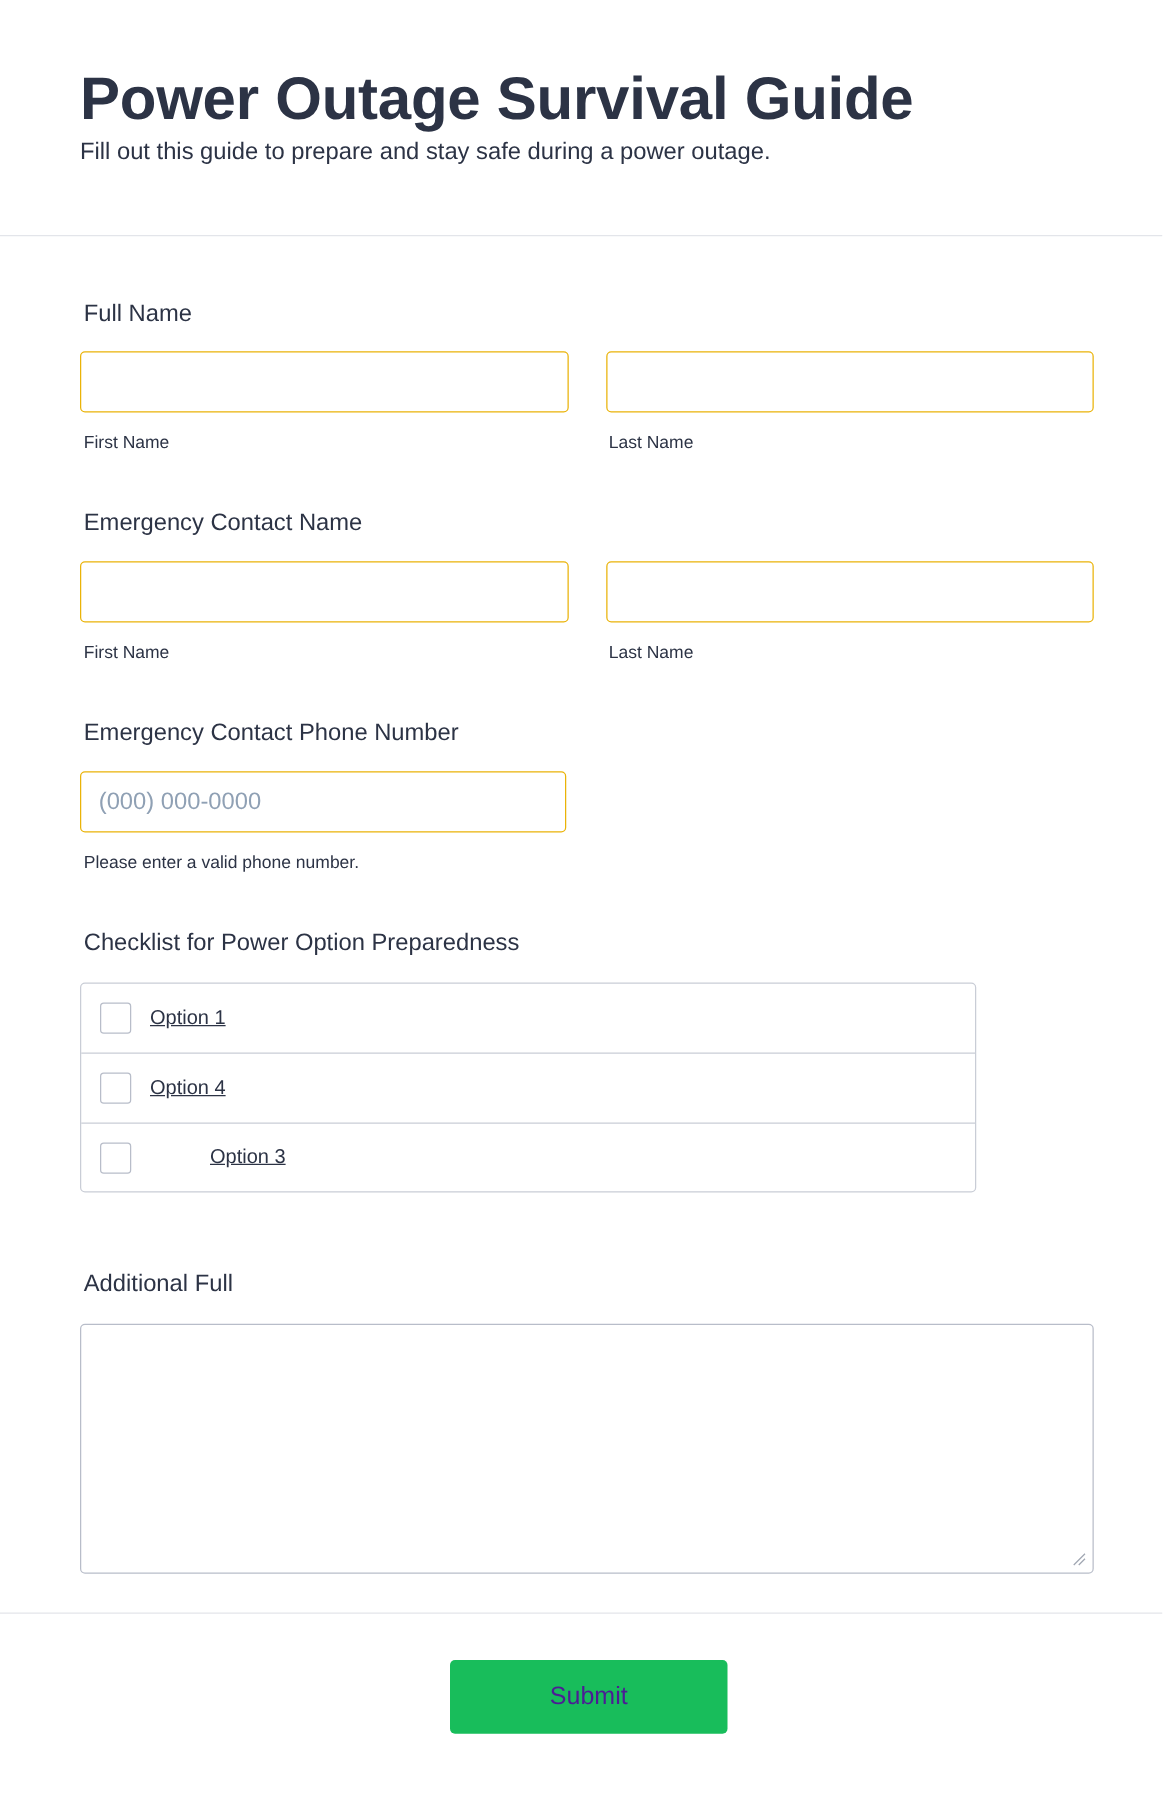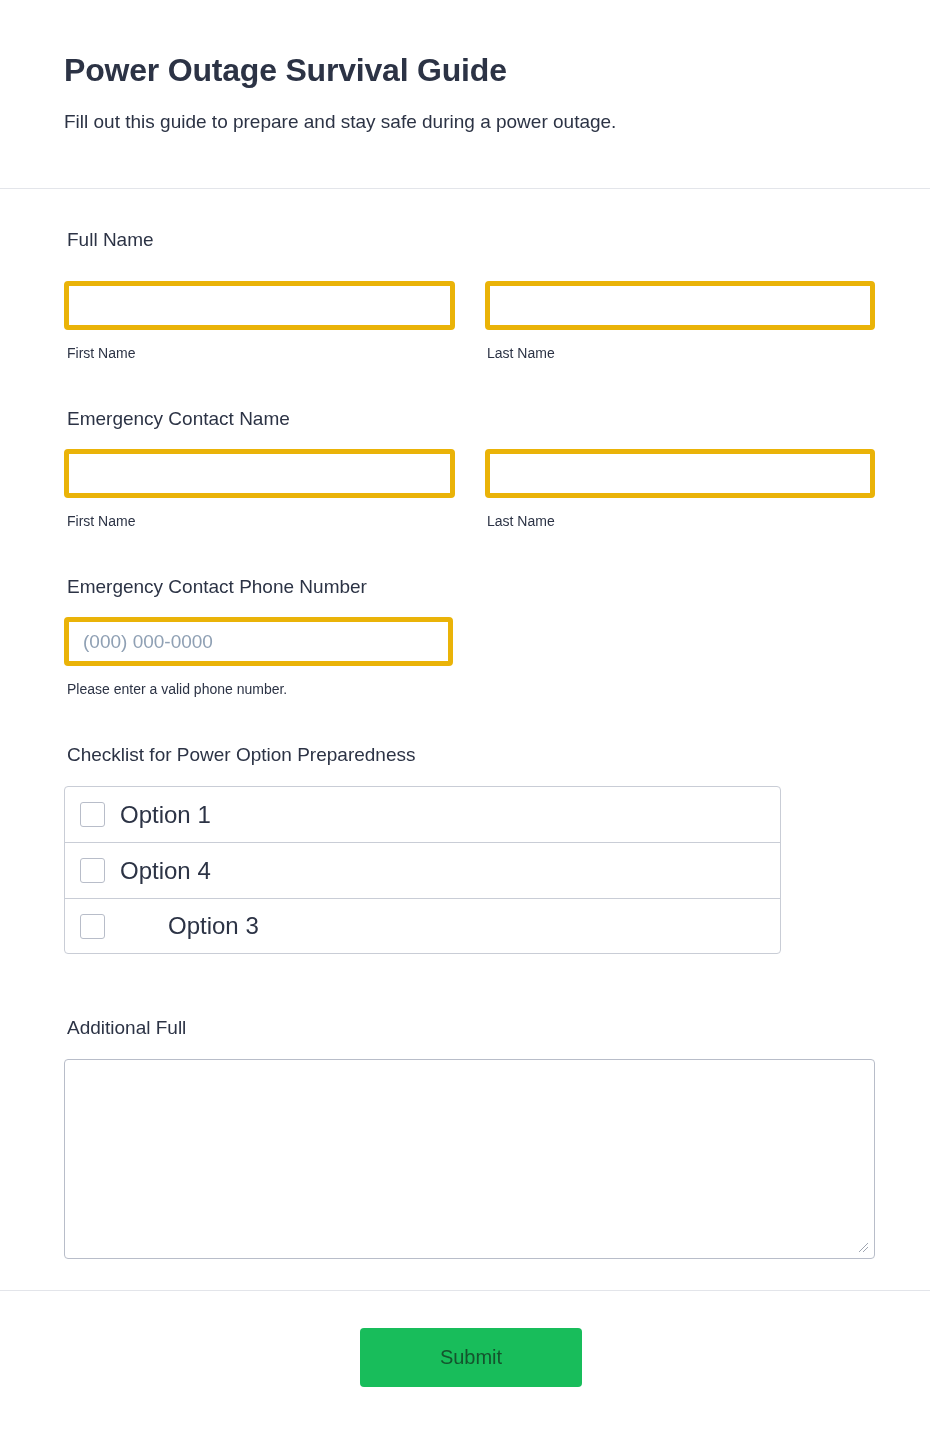--- a/index.html
+++ b/index.html
@@ -1,43 +1,43 @@
 <!DOCTYPE html>
 <html><head>
   <meta charset="utf-8">
   <style>
     * { box-sizing: border-box; margin: 0; padding: 0; }
     html, body { width: 930px; height: 1437px; background: #ffffff; overflow: hidden; }
     body { font-family: "Liberation Sans", "DejaVu Sans", sans-serif; color: #2c3345; position: relative; }
     .header { position: absolute; left: 0; top: 0; width: 930px; height: 189px; border-bottom: 1px solid #e3e5ea; }
-    .title { position: absolute; left: 64px; top: 52px; font-size: 32px; font-weight: bold; color: #2c3345; letter-spacing: -0.2px; }
+    .title { position: absolute; left: 64px; top: 52px; font-size: 48px; font-weight: bold; color: #2c3345; letter-spacing: -0.2px; }
     .subtitle { position: absolute; left: 64px; top: 111px; font-size: 19px; color: #2c3345; }
     .label { position: absolute; left: 67px; font-size: 19px; font-weight: normal; color: #2c3345; }
-    .input { position: absolute; height: 49px; border: 5px solid #eab308; border-radius: 4px; background: #fff; font-family: "Liberation Sans", sans-serif; font-size: 19px; padding: 0 14px; color: #2c3345; outline: none; }
+    .input { position: absolute; height: 49px; border: 1px solid #eab308; border-radius: 4px; background: #fff; font-family: "Liberation Sans", sans-serif; font-size: 19px; padding: 0 14px; color: #2c3345; outline: none; }
     .input::placeholder { color: #8fa0b4; }
     .sublabel { position: absolute; font-size: 14px; color: #2c3345; }
     .checklist { position: absolute; left: 64px; top: 786px; width: 717px; height: 168px; border: 1px solid #c9cdd6; border-radius: 4px; }
     .check-row { height: 56px; display: flex; align-items: center; padding-left: 15px; border-bottom: 1px solid #c9cdd6; }
     .check-row:last-child { border-bottom: none; height: 54px; gap: 48px; }
     .check-box { width: 25px; height: 25px; border: 1px solid #b8bdc9; border-radius: 3px; background: #fff; margin-right: 15px; }
-    .check-label { font-size: 24px; color: #2c3345; }
+    .check-label { font-size: 16px; color: #2c3345; text-decoration: underline; }
     .textarea { position: absolute; left: 64px; top: 1059px; width: 811px; height: 200px; border: 1px solid #b8bdc9; border-radius: 4px; resize: none; background: #fff; }
     .resize-grip { position: absolute; left: 857px; top: 1241px; width: 12px; height: 12px; }
     .footer-line { position: absolute; left: 0; top: 1290px; width: 930px; height: 1px; background: #e3e5ea; }
-    .submit { position: absolute; left: 360px; top: 1328px; width: 222px; height: 59px; background: #18bd5b; color: #14532d; border: none; border-radius: 4px; font-family: "Liberation Sans", sans-serif; font-size: 20px; cursor: pointer; }
+    .submit { position: absolute; left: 360px; top: 1328px; width: 222px; height: 59px; background: #18bd5b; color: #4c1d95; border: none; border-radius: 4px; font-family: "Liberation Sans", sans-serif; font-size: 20px; cursor: pointer; }
   </style>
 </head>
 <body>
 
 <div class="header">
   <h1 class="title">Power Outage Survival Guide</h1>
   <p class="subtitle">Fill out this guide to prepare and stay safe during a power outage.</p>
 </div>
 
-<label class="label" style="top:229px;text-align:right;">Full Name</label>
+<label class="label" style="top:241px;text-align:right;">Full Name</label>
 <input class="input" style="left: 64px; top: 281px; width: 391px;" type="text">
 <input class="input" style="left: 485px; top: 281px; width: 390px;" type="text">
 <span class="sublabel" style="left:67px; top:345px;">First Name</span>
 <span class="sublabel" style="left:487px; top:345px;">Last Name</span>
 
 <label class="label" style="top:408px;">Emergency Contact Name</label>
 <input class="input" style="left: 64px; top: 449px; width: 391px;" type="text">
 <input class="input" style="left: 485px; top: 449px; width: 390px;" type="text">
 <span class="sublabel" style="left:67px; top:513px;">First Name</span>
 <span class="sublabel" style="left:487px; top:513px;">Last Name</span>

